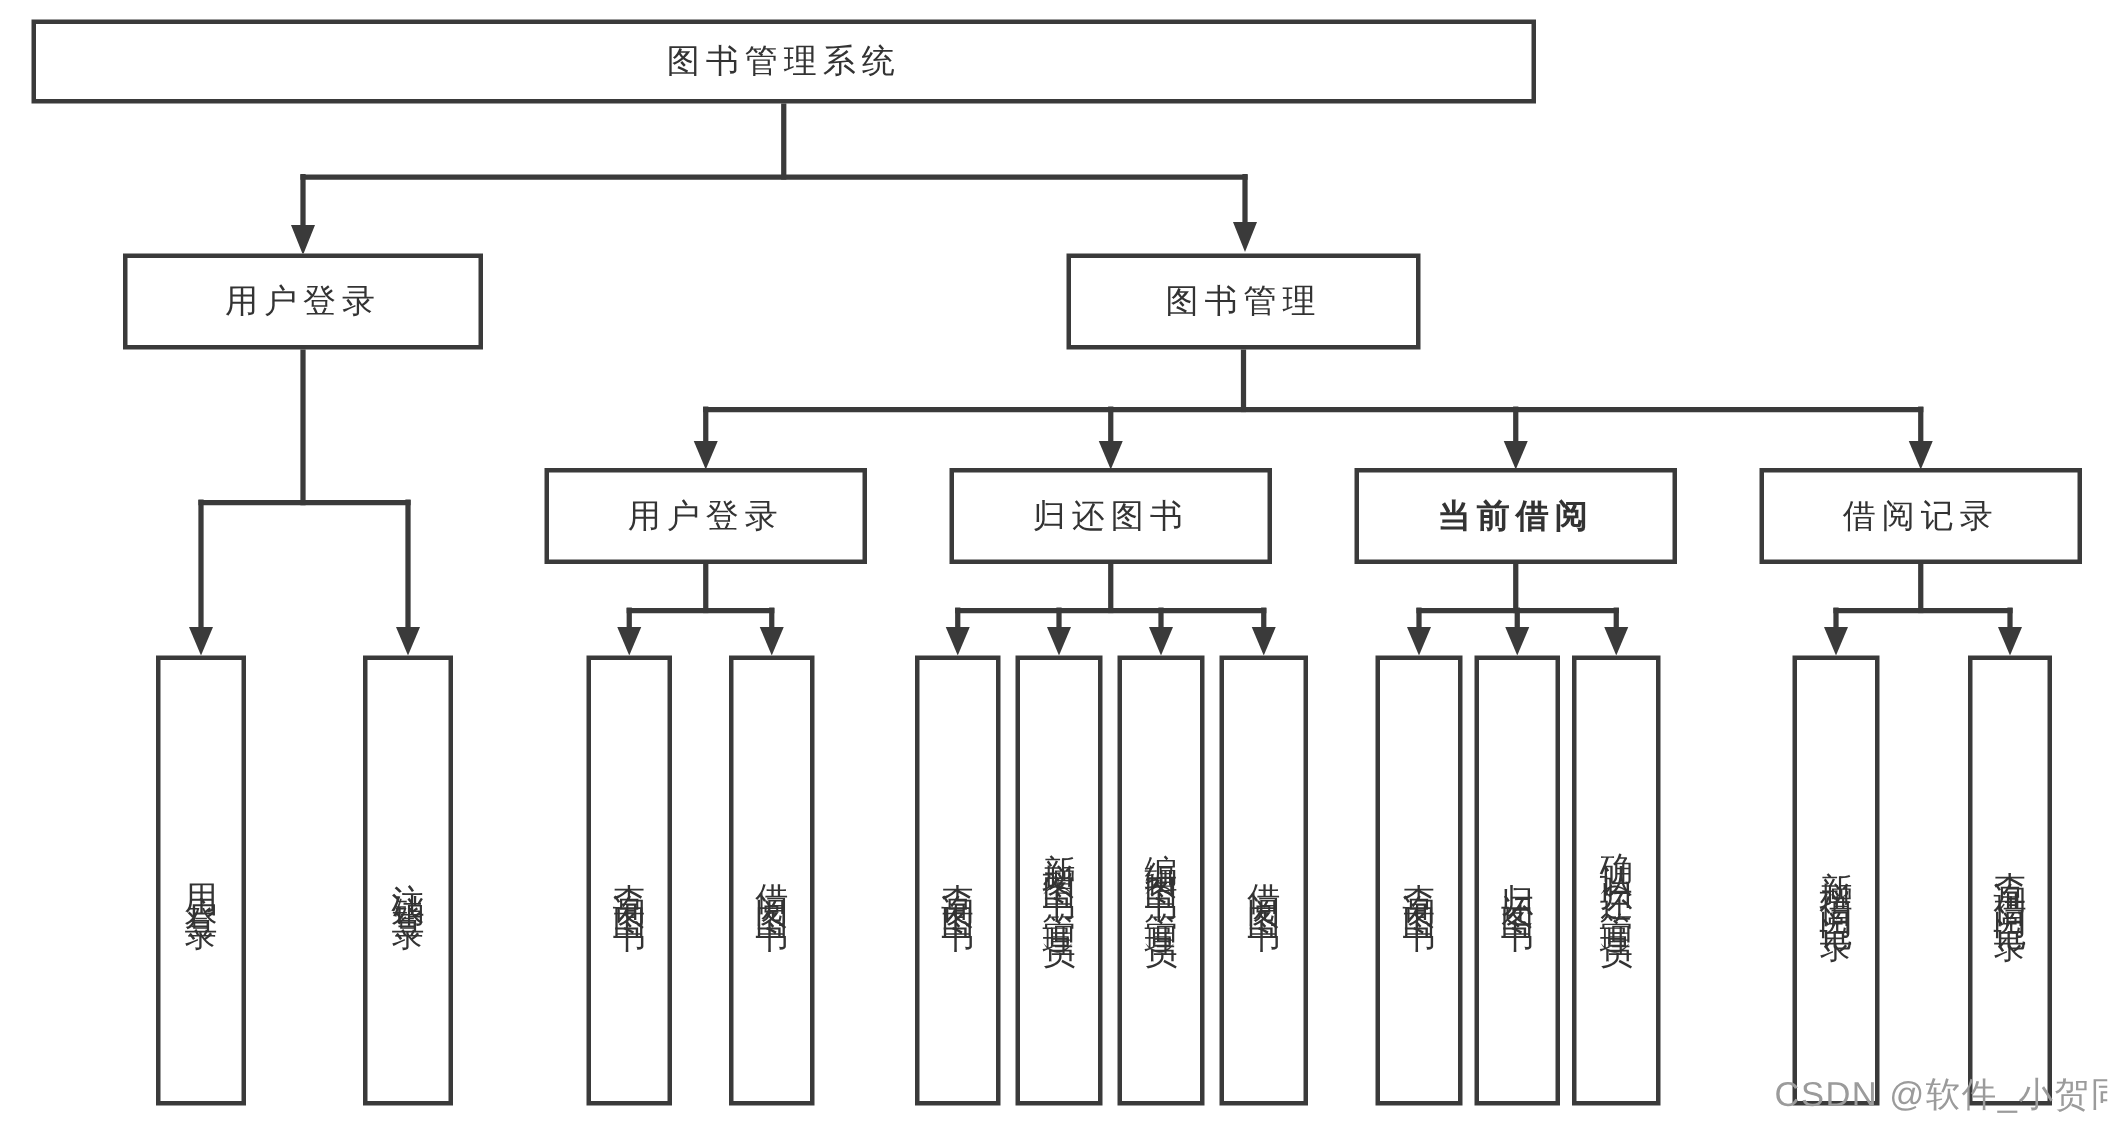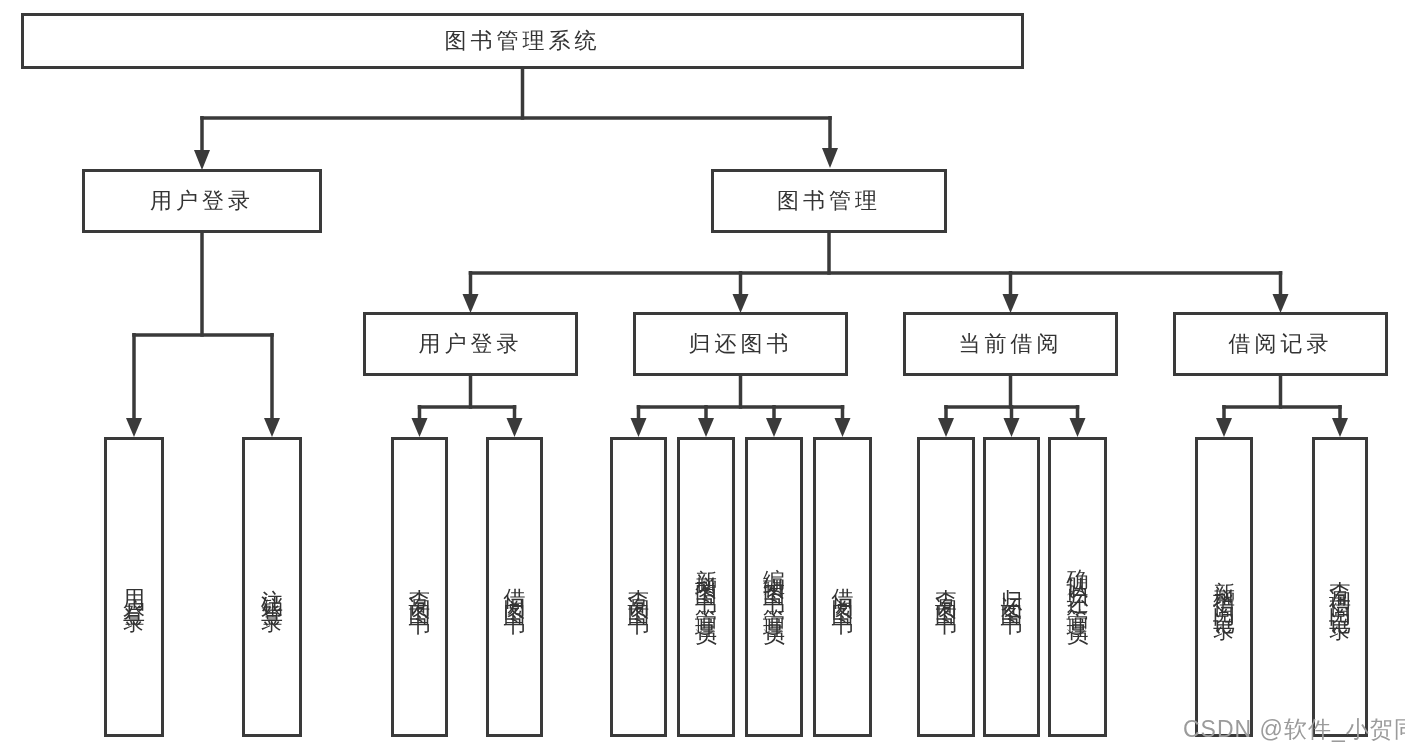--- a/index.html
+++ b/index.html
@@ -108,21 +108,21 @@
     </g>
   </svg>
 
   <div class="hbox" style="left:21px;top:13px;width:1003px;height:56px;">图书管理系统</div>
 
   <div class="hbox" style="left:82px;top:169px;width:240px;height:64px;">用户登录</div>
   <div class="hbox" style="left:711px;top:169px;width:236px;height:64px;font-family:Liberation Serif, serif;">图书管理</div>
 
   <div class="hbox" style="left:363px;top:312px;width:215px;height:64px;">用户登录</div>
   <div class="hbox" style="left:633px;top:312px;width:215px;height:64px;">归还图书</div>
-  <div class="hbox" style="left:903px;top:312px;width:215px;height:64px;">当前借阅</div>
+  <div class="hbox" style="left:903px;top:312px;width:215px;height:64px;font-weight:bold;">当前借阅</div>
   <div class="hbox" style="left:1173px;top:312px;width:215px;height:64px;">借阅记录</div>
 
   <div class="vbox" style="left:104px;width:60px;">用户登录</div>
   <div class="vbox" style="left:242px;width:60px;">注销登录</div>
 
   <div class="vbox" style="left:391px;width:57px;">查询图书</div>
   <div class="vbox" style="left:486px;width:57px;">借阅图书</div>
 
   <div class="vbox" style="left:610px;width:57px;">查询图书</div>
   <div class="vbox" style="left:677px;width:58px;">新增图书（管理员）</div>

